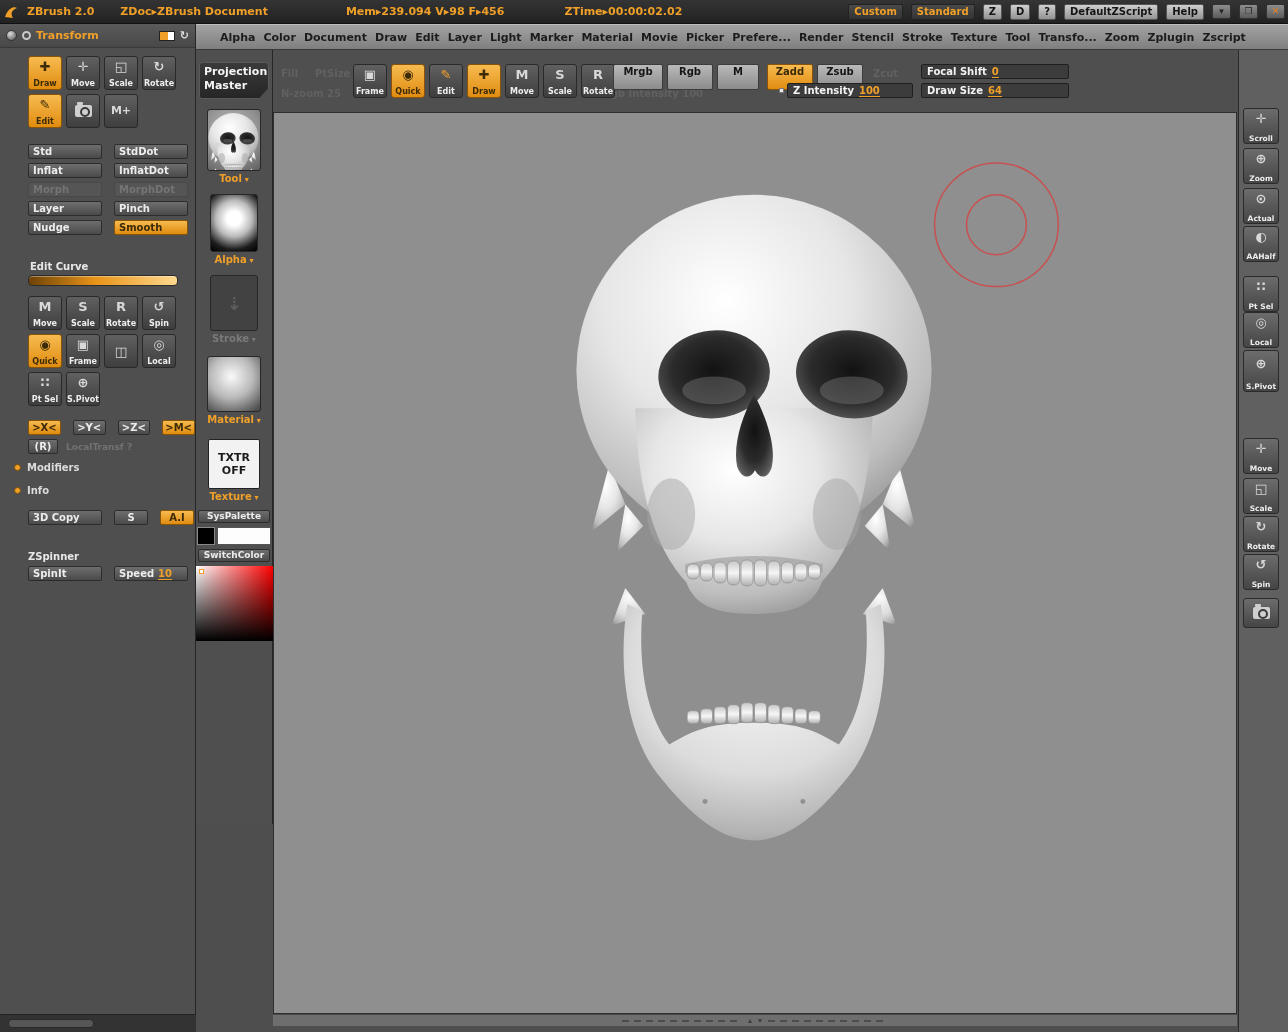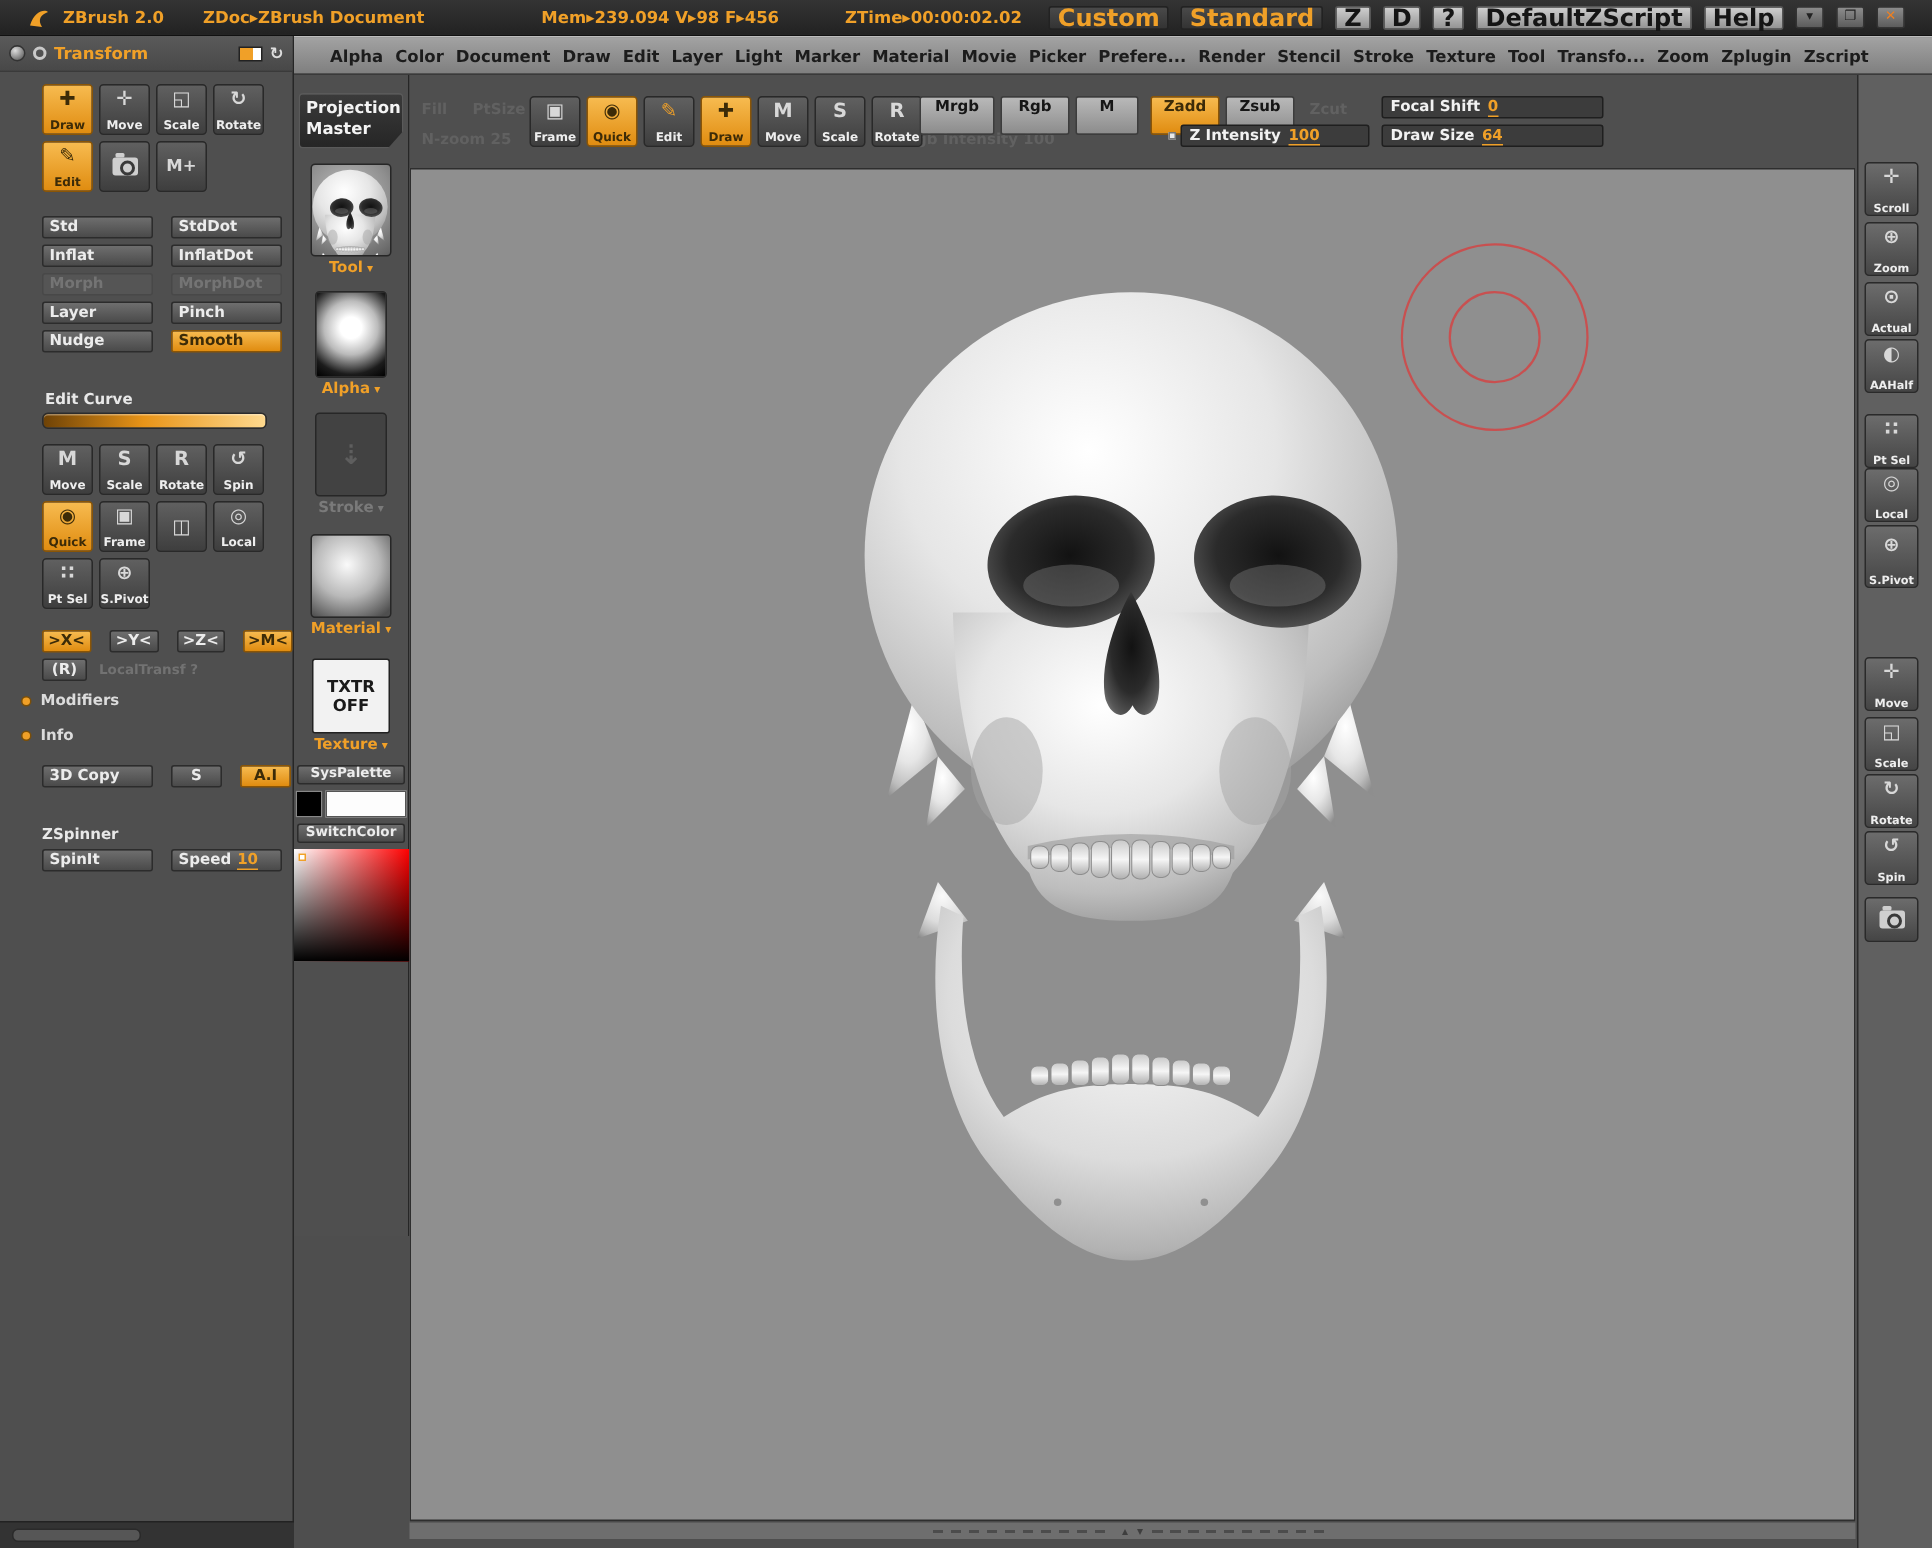--- a/index.html
+++ b/index.html
@@ -1,23 +1,23 @@
 <!DOCTYPE html>
 <html><head>
 <meta charset="utf-8">
 <style>
   *{box-sizing:border-box;margin:0;padding:0}
   body{background:#1a1a1a;font-family:"DejaVu Sans",sans-serif}
   #root{position:relative;width:1288px;height:1032px;background:#4e4e4e;overflow:hidden;font-weight:bold;color:#e6e6e6}
 
   
-  #titlebar{position:absolute;left:0;top:0;width:1288px;height:24px;background:linear-gradient(#343434,#222);display:flex;align-items:center;padding:0 18px;gap:8px;border-bottom:1px solid #111}
+  #titlebar{position:absolute;left:0;top:0;width:1288px;height:24px;background:linear-gradient(#343434,#222);display:flex;align-items:center;padding:0 3px;gap:8px;border-bottom:1px solid #111}
   #titlebar .otext{color:#f0a028;font-size:11px;white-space:nowrap}
   #titlebar .spacer{flex:1}
-  .tb-btn{height:16px;min-width:16px;padding:0 5px;background:linear-gradient(#cfcfcf,#939393);border:1px solid #555;border-radius:2px;color:#151515;font-size:16px;line-height:14px;text-align:center}
+  .tb-btn{height:16px;min-width:16px;padding:0 5px;background:linear-gradient(#cfcfcf,#939393);border:1px solid #555;border-radius:2px;color:#151515;font-size:10px;line-height:14px;text-align:center}
   .tb-btn.dark{background:linear-gradient(#4a4a4a,#333);color:#f0a028;border-color:#222}
   .winbtn{width:19px;height:15px;background:linear-gradient(#8d8d8d,#5c5c5c);border:1px solid #333;border-radius:2px;color:#222;font-size:9px;line-height:13px;text-align:center}
   .winbtn.close{color:#f08020}
 
   
   #menubar{position:absolute;left:196px;top:24px;width:1092px;height:26px;background:linear-gradient(#a2a2a2,#7f7f7f);border-top:1px solid #bdbdbd;border-bottom:1px solid #3a3a3a;display:flex;align-items:center;justify-content:space-between;padding:0 42px 0 24px}
   #menubar .mitem{color:#1c1c1c;font-size:11px;white-space:nowrap;cursor:default}
 
   
   #left-panel{position:absolute;left:0;top:24px;width:196px;height:1008px;background:#4f4f4f;border-right:1px solid #262626}
@@ -168,21 +168,21 @@
     </defs>
   </svg>
 
   <div id="titlebar">
     <svg width="16" height="16">
         <path d="M2,13 C5,3 12,2 14,4 C9,6 7,9 10,14 Z" fill="#f0a028"></path>
       </svg>
     <span class="otext">ZBrush 2.0</span>
     <span class="otext" style="margin-left:18px">ZDoc▸ZBrush Document</span>
     <span class="otext" style="margin-left:70px">Mem▸239.094  V▸98  F▸456</span>
-    <span class="otext" style="margin-left:36px">ZTime▸00:00:02.02</span>
+    <span class="otext" style="margin-left:52px">ZTime▸00:00:02.02</span>
     <span class="spacer"></span>
     <span class="tb-btn dark">Custom</span>
     <span class="tb-btn dark">Standard</span>
     <span class="tb-btn">Z</span>
     <span class="tb-btn">D</span>
     <span class="tb-btn">?</span>
     <span class="tb-btn">DefaultZScript</span>
     <span class="tb-btn">Help</span>
     <span class="winbtn">▾</span>
     <span class="winbtn">❐</span>

